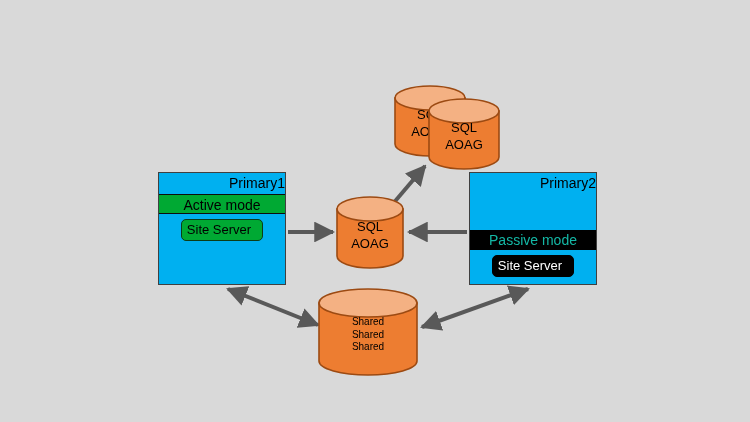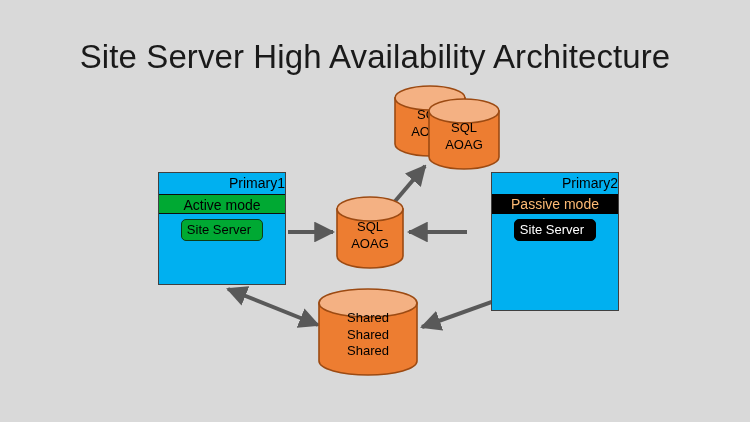--- a/index.html
+++ b/index.html
@@ -43,21 +43,21 @@
   }
 
   
   .server-box {
     position: absolute;
     background: #00b0f0;
     border: 1px solid #404040;
     box-sizing: border-box;
   }
   #primary1-box { left: 158px; top: 172px; width: 128px; height: 113px; }
-  #primary2-box { left: 491px; top: 172px; width: 128px; height: 139px; }
+  #primary2-box { left: 469px; top: 172px; width: 128px; height: 113px; }
 
   .box-title {
     height: 21px;
     line-height: 21px;
     text-align: right;
     font-size: 14px;
     color: #000;
   }
   .mode-bar {
     height: 20px;
@@ -67,21 +67,22 @@
     box-sizing: border-box;
   }
   .mode-active {
     background: #00a933;
     color: #000000;
     border-top: 1px solid #0d0d0d;
     border-bottom: 1px solid #0d0d0d;
   }
   .mode-passive {
     background: #000000;
-    color: #fdba74;
+    color: #14b8a6;
+    margin-top: 36px;
   }
   .pill-row {
     margin-top: 5px;
     display: flex;
     justify-content: center;
   }
   .pill {
     font-size: 13px;
     padding: 2px 11px 3px 5px;
     border-radius: 5px;
@@ -121,28 +122,27 @@
   }
   .cyl-label.shifted { justify-content: center; padding-top: 6px; box-sizing: border-box; }
 
   #sql-top-back  { left: 394px; top:  85px; width: 72px; height: 72px; z-index: 2; }
   #sql-top-front { left: 428px; top:  98px; width: 72px; height: 72px; z-index: 3; }
   #sql-center    { left: 336px; top: 196px; width: 68px; height: 73px; z-index: 3; }
   #shared-lib    { left: 318px; top: 288px; width: 100px; height: 88px; z-index: 3; }
 
   #sql-top-back .cyl-label  { font-size: 13px; }
   #sql-top-front .cyl-label { font-size: 13px; }
-  #shared-lib .cyl-label    { font-size: 13px; }
+  #shared-lib .cyl-label    { font-size: 10px; }
 </style>
 </head>
 <body>
 
 <div id="canvas">
 
-  <div class="title">Site Server High Availability Architecture</div>
 
   <svg id="arrow-layer" viewBox="0 0 750 422" width="750" height="422">
     <defs>
       <marker id="ah" viewBox="0 0 10 10" refX="9" refY="5" markerWidth="5.2" markerHeight="5.2" orient="auto-start-reverse">
         <path d="M 0 0 L 10 5 L 0 10 z" fill="#595959"></path>
       </marker>
     </defs>
 
     <line x1="288" y1="232" x2="333" y2="232" stroke="#595959" stroke-width="4" marker-end="url(#ah)"></line>
 

